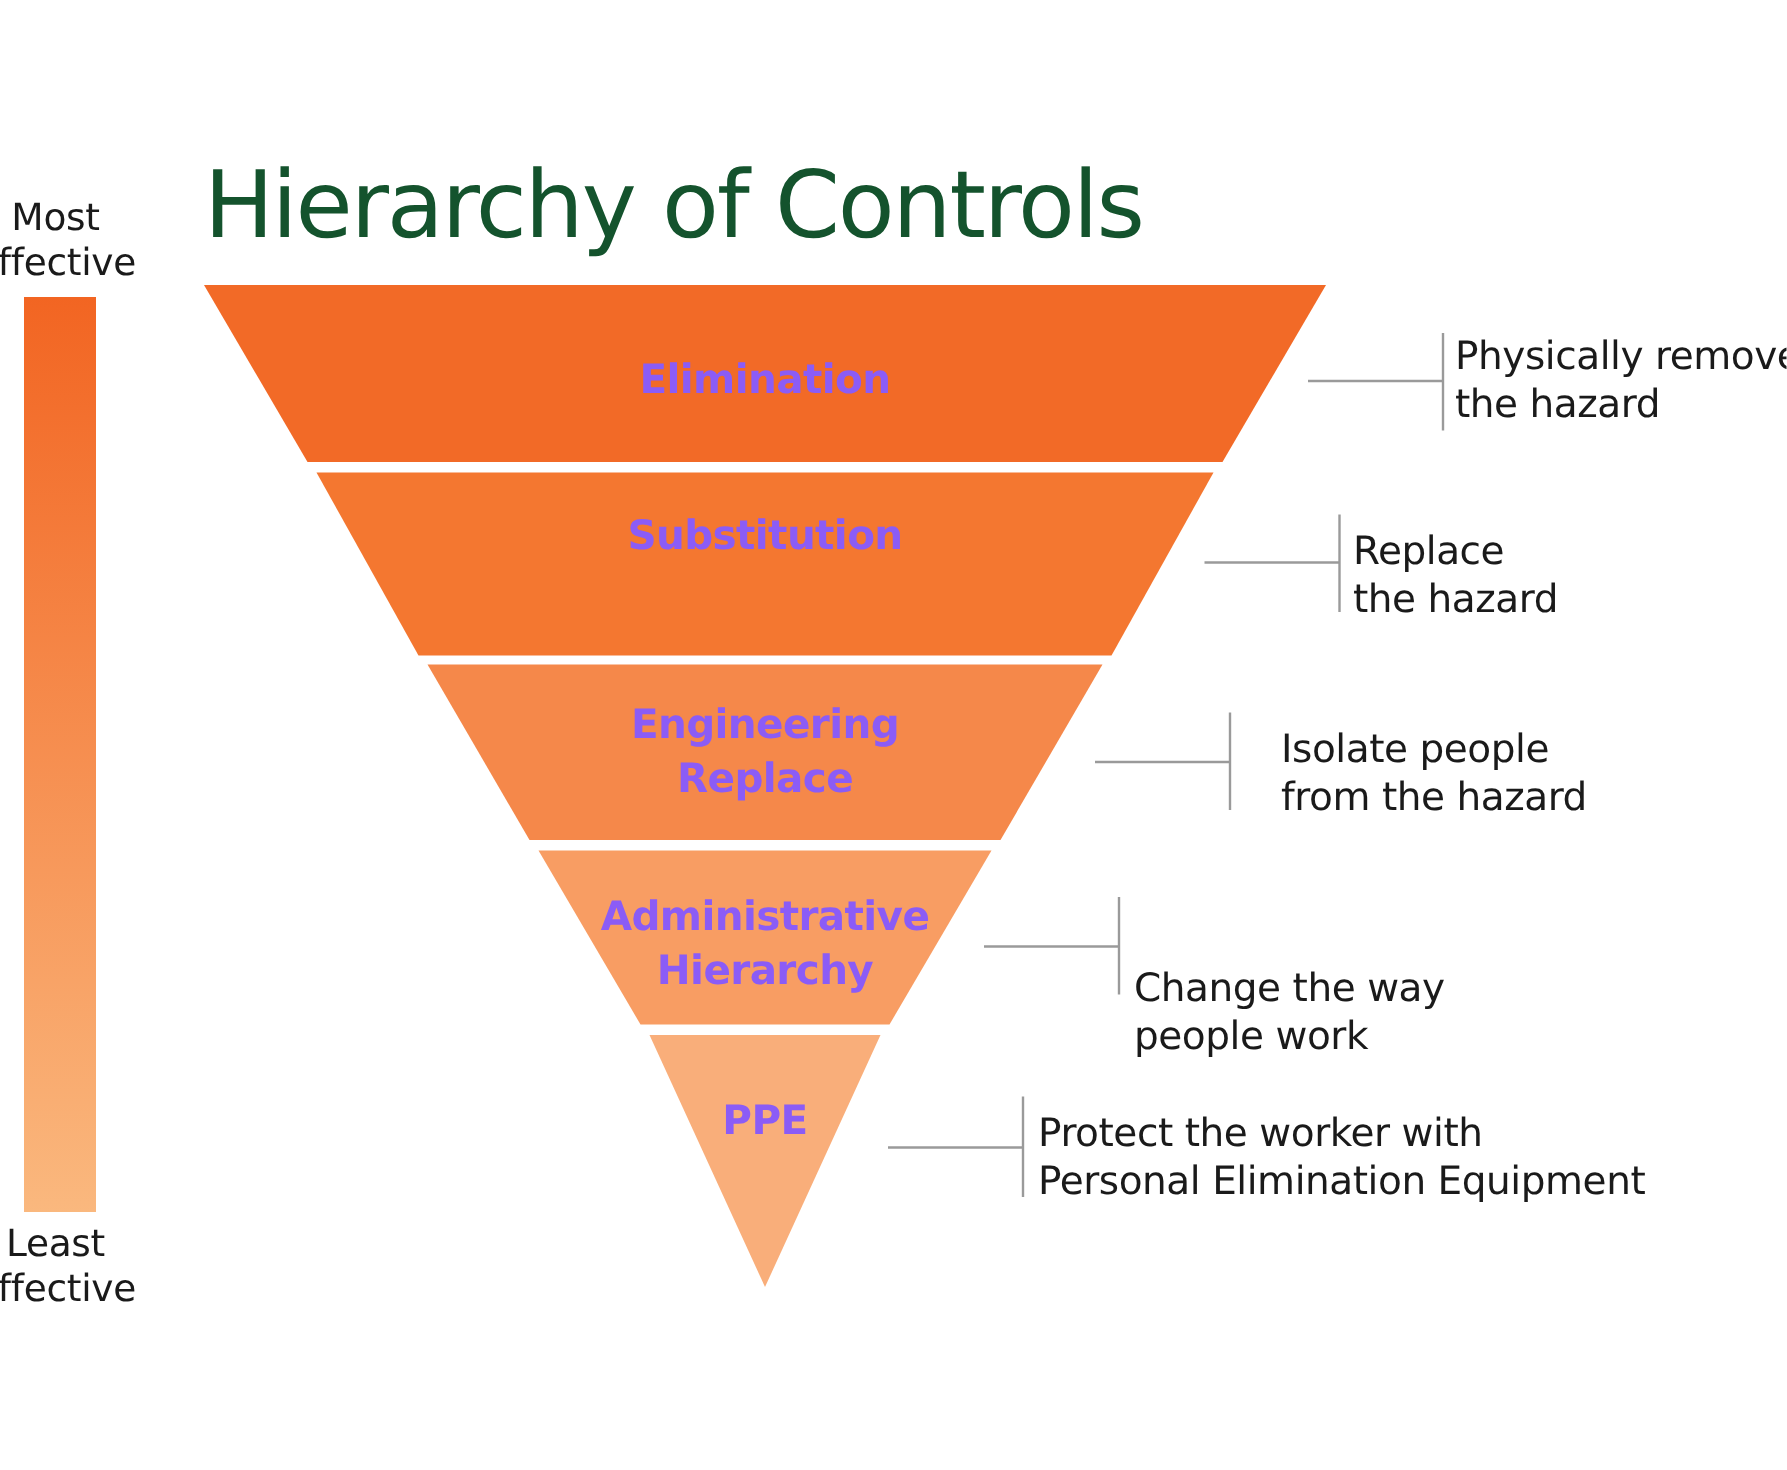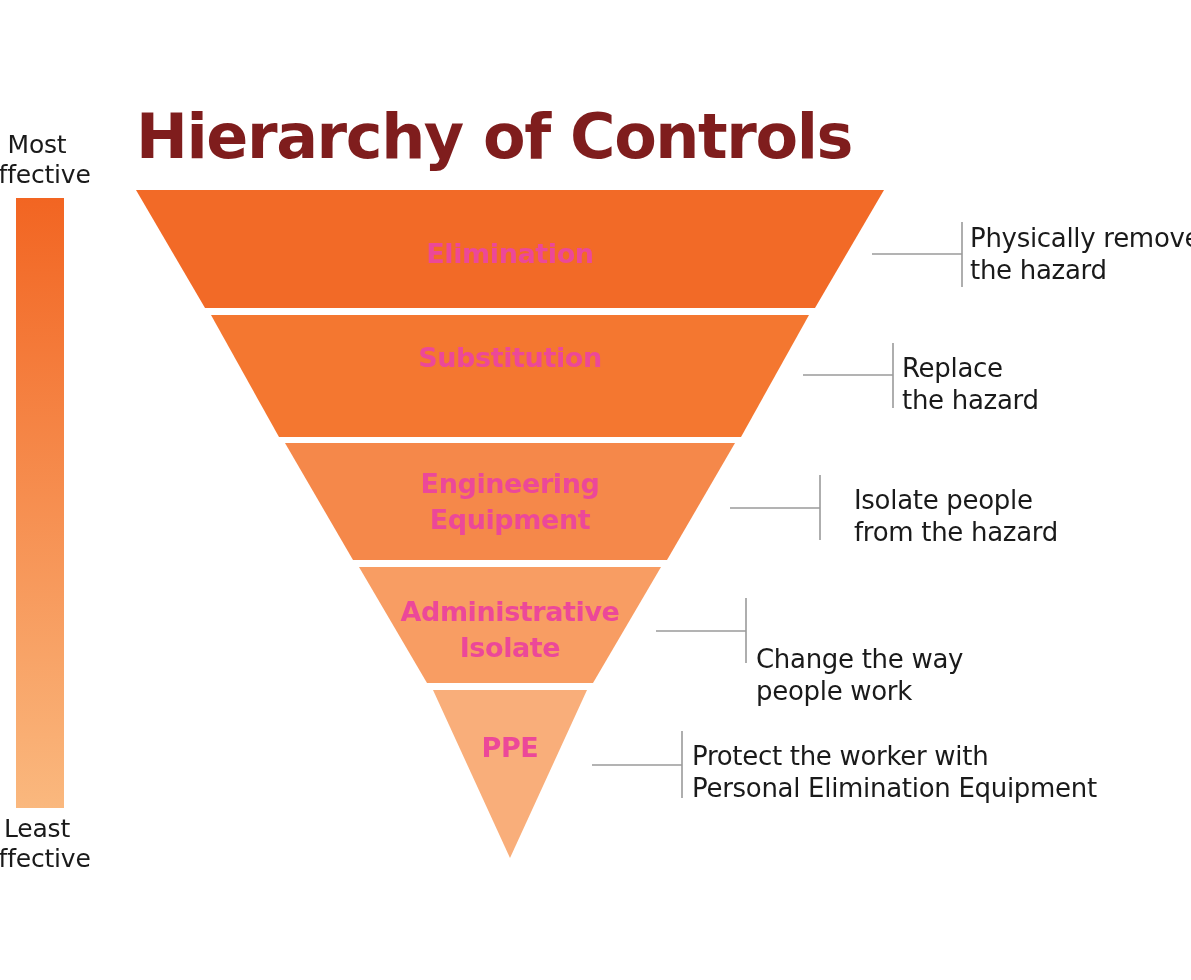--- a/index.html
+++ b/index.html
@@ -55,40 +55,40 @@
     background: linear-gradient(to bottom, #F26522 0%, #F57E35 30%, #F79A5B 62%, #FAB87E 100%);
   }
 
   
   #page-title {
     position: absolute;
     left: 136px;
     top: 101px;
     width: 760px;
     font-size: 62px;
-    font-weight: 700;
+    font-weight: 400;
     letter-spacing: -1.4px;
-    color: #7f1d1d;
+    color: #14532d;
     line-height: 72px;
     white-space: nowrap;
   }
 
   
   #funnel {
     position: absolute;
     left: 0px;
     top: 0px;
     width: 1191px;
     height: 980px;
     pointer-events: none;
   }
   .tier-label {
     position: absolute;
     text-align: center;
-    color: #ec4899;
+    color: #8b5cf6;
     font-weight: 700;
     font-size: 27px;
     line-height: 36px;
     letter-spacing: -0.4px;
     white-space: pre-line;
   }
 
   
   .annotation {
     position: absolute;
@@ -135,24 +135,24 @@
     <line x1="592" y1="765" x2="682" y2="765"></line>
     <line x1="682" y1="731" x2="682" y2="798"></line>
   </g>
 </svg>
 
 <div class="tier-label" style="left:310px; top:236px; width:400px;">Elimination</div>
 
 <div class="tier-label" style="left:310px; top:340px; width:400px;">Substitution</div>
 
 <div class="tier-label" style="left:310px; top:466px; width:400px;">Engineering
-Equipment</div>
+Replace</div>
 
 <div class="tier-label" style="left:310px; top:594px; width:400px;">Administrative
-Isolate</div>
+Hierarchy</div>
 
 <div class="tier-label" style="left:310px; top:730px; width:400px;text-align:center;">PPE</div>
 
 <div class="annotation" style="left:970px; top:222px; width:330px;">Physically remove
 the hazard</div>
 
 <div class="annotation" style="left:902px; top:352px; width:330px;">Replace
 the hazard</div>
 
 <div class="annotation" style="left:854px; top:484px; width:340px;">Isolate people

